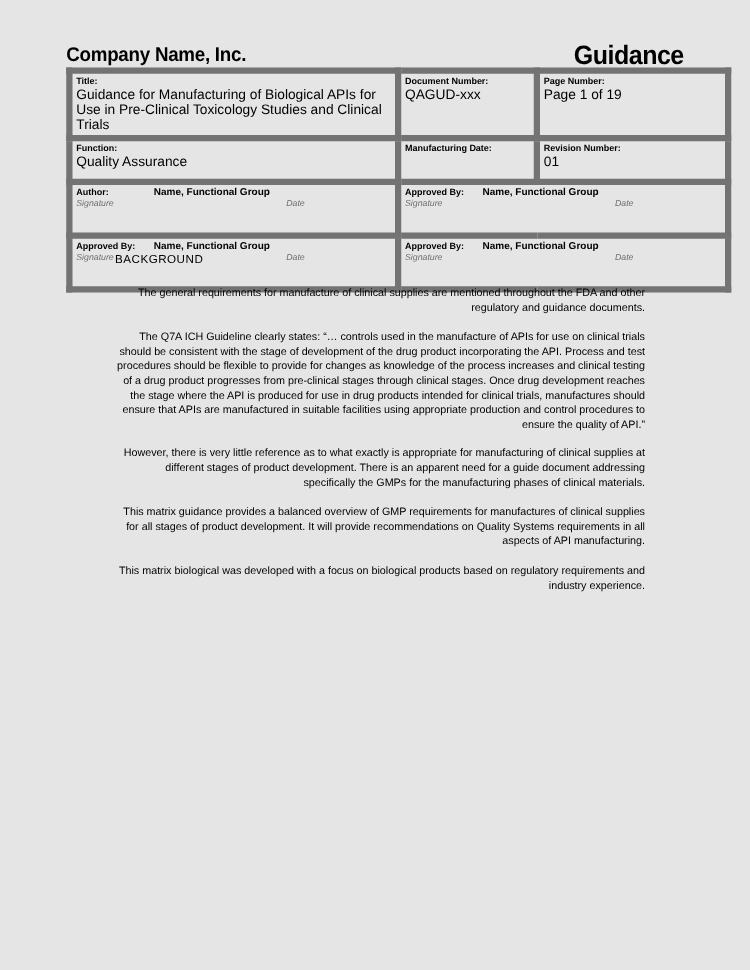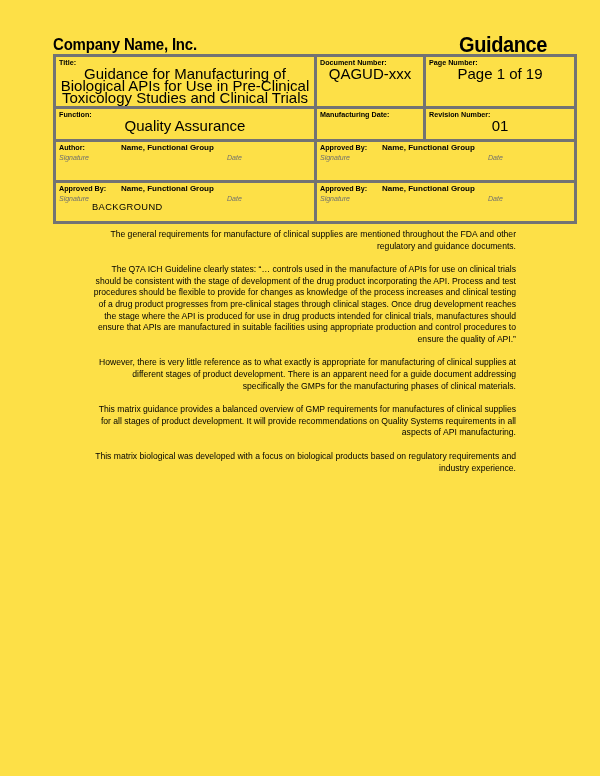--- a/index.html
+++ b/index.html
@@ -15,21 +15,21 @@
     color: #000000;
     overflow: hidden;
   }
 
   .page {
     position: absolute;
     left: 0;
     top: 0;
     width: 600px;
     height: 776px;
-    background: #fde047;
+    background: #e5e5e5;
   }
 
   
   .doc-header {
     position: absolute;
     left: 53px;
     top: 33px;
     width: 494px;
     height: 20px;
     display: flex;
@@ -58,37 +58,36 @@
   
   .header-table {
     position: absolute;
     left: 53px;
     top: 54px;
     width: 494px;
     border-collapse: collapse;
     table-layout: fixed;
   }
   .header-table td {
-    border: 3px solid #737373;
+    border: 5px solid #737373;
     vertical-align: top;
     padding: 1px 3px 2px 3px;
     font-size: 7.2px;
     line-height: 9px;
   }
   .lbl {
     font-size: 7.2px;
     font-weight: bold;
     line-height: 9px;
     display: block;
     white-space: nowrap;
   }
   .val-center {
     display: block;
-    text-align: center;
-    font-size: 15px;
+    font-size: 11px;
     line-height: 12px;
     margin-top: 1px;
     white-space: nowrap;
   }
   .val-center.two-line {
     white-space: normal;
   }
   .val-inline {
     font-size: 8px;
     font-weight: bold;

